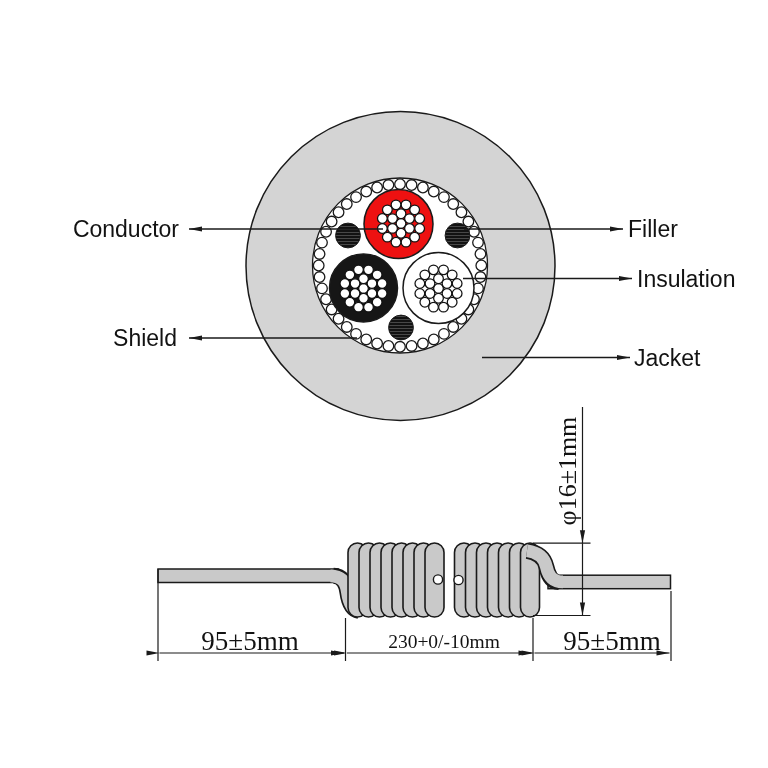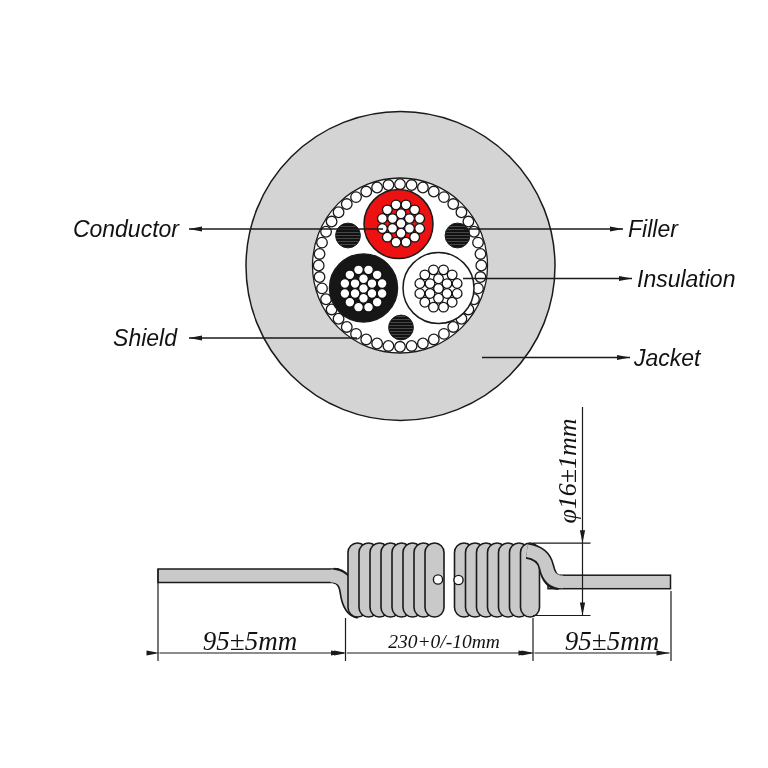--- a/index.html
+++ b/index.html
@@ -1,16 +1,16 @@
 <!DOCTYPE html>
 <html><head>
 <meta charset="utf-8">
 <style>
   html,body{margin:0;padding:0;background:#ffffff;}
-  .stage{position:relative;width:768px;height:768px;background:#fff;overflow:hidden;font-style:italic;}
+  .stage{position:relative;width:768px;height:768px;background:#fff;overflow:hidden;}
   svg{display:block;}
   .ln{stroke:#1a1a1a;stroke-width:1.3;fill:none;}
   .thin{stroke:#1a1a1a;stroke-width:1.2;fill:none;}
   .ol{stroke:#1a1a1a;}
   .lbl{font-family:"Liberation Sans","DejaVu Sans",sans-serif;font-size:23px;fill:#121212;}
   .dim-lg{font-family:"Liberation Serif","DejaVu Serif",serif;font-size:27px;fill:#121212;}
   .dim-sm{font-family:"Liberation Serif","DejaVu Serif",serif;font-size:19.5px;fill:#121212;}
   .dim-rot{font-family:"Liberation Serif","DejaVu Serif",serif;font-size:26px;fill:#121212;}
 </style>
 </head>

